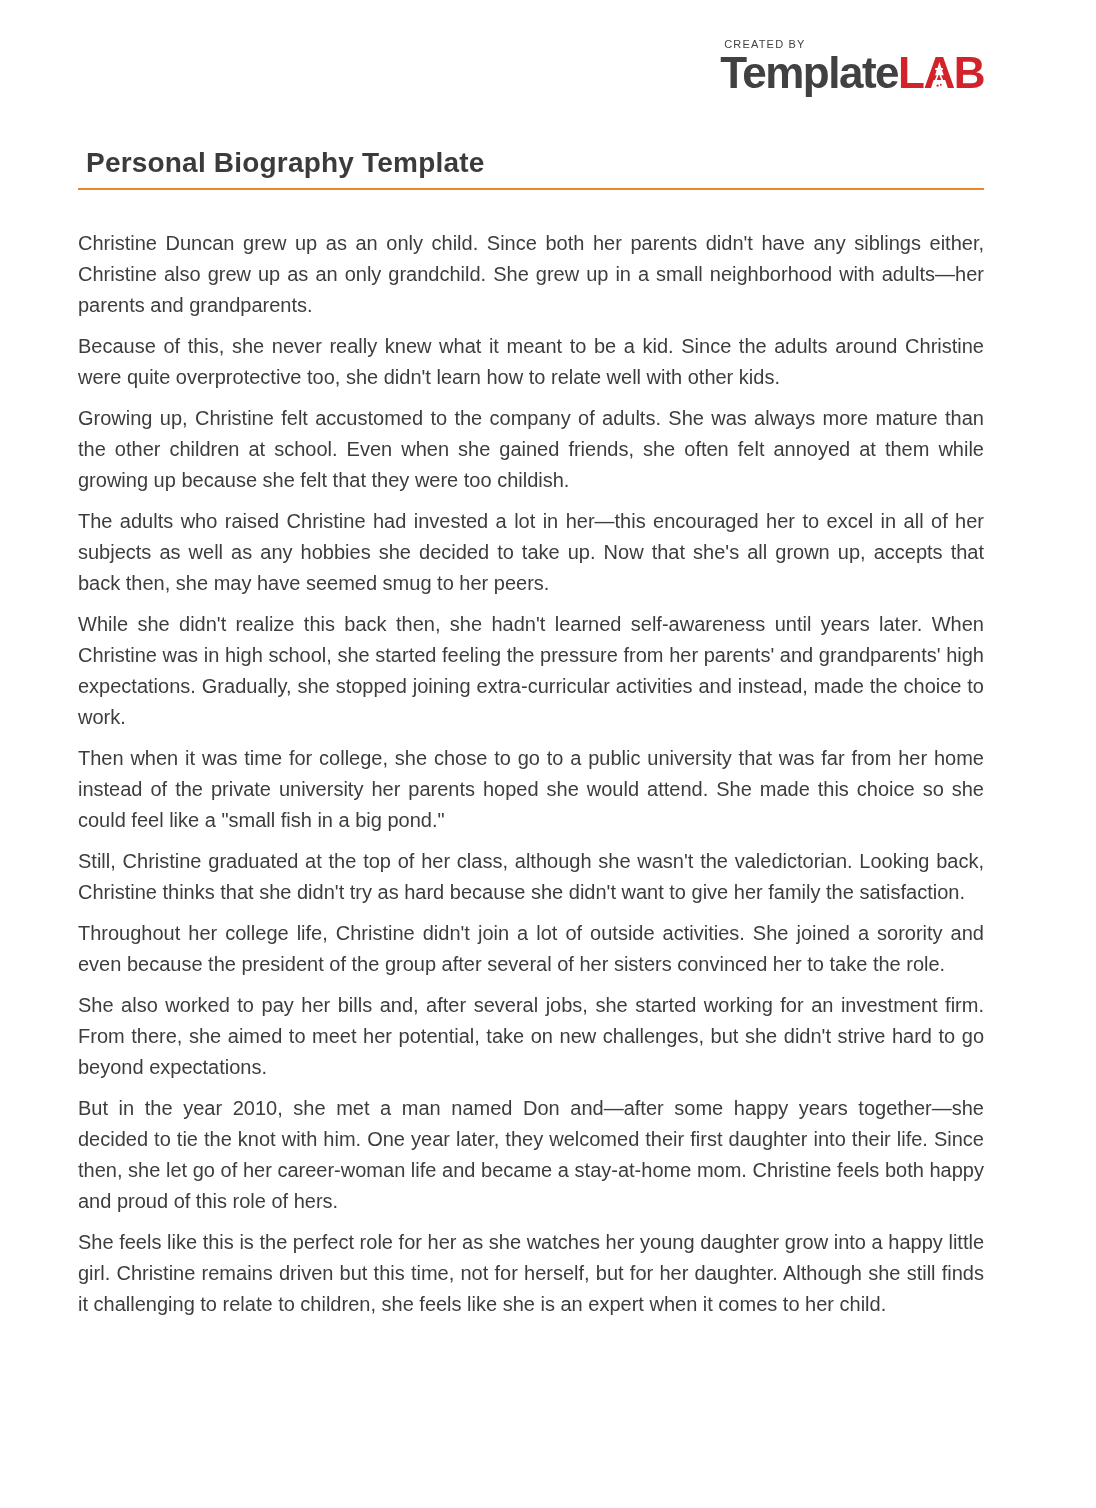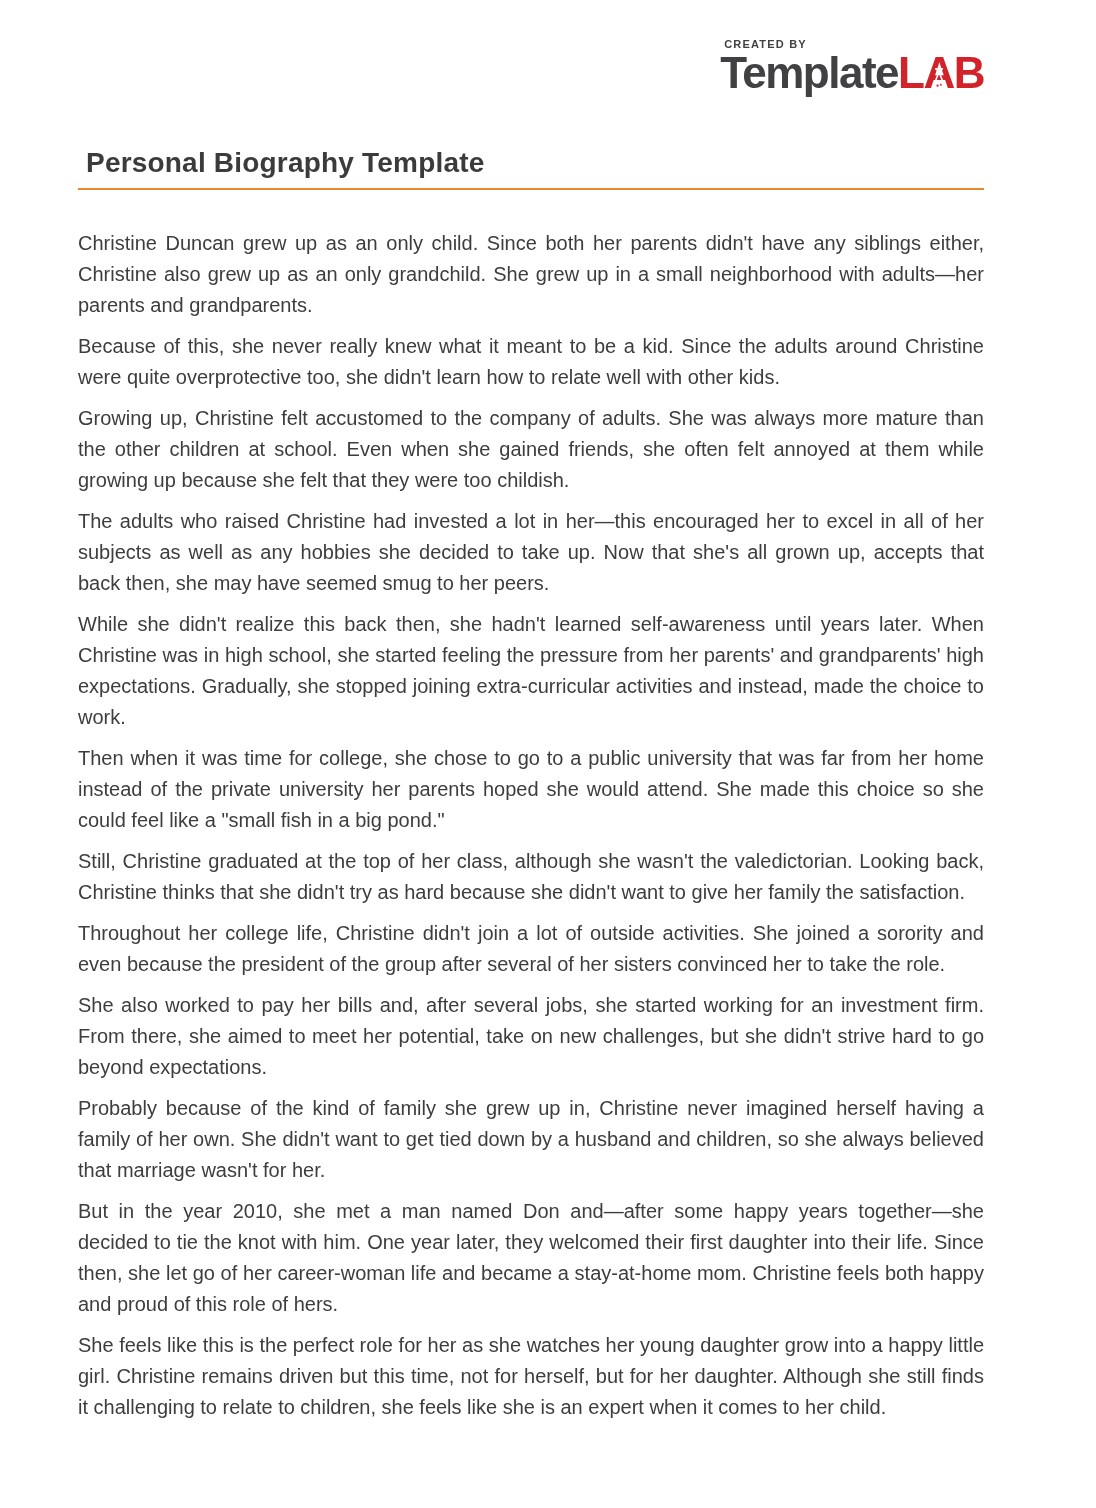--- a/index.html
+++ b/index.html
@@ -9,21 +9,21 @@
     font-family: "Liberation Sans", sans-serif;
     color: #3d3d3d;
     overflow: hidden;
   }
   .page { padding: 38px 112px 0 78px; }
 
   
   .logo-row { display: flex; justify-content: flex-end; }
   .logo { display: inline-block; }
   .created-by {
-    font-size: 11px; font-weight: bold; letter-spacing: 1.2px;
+    font-size: 11px; font-weight: normal; letter-spacing: 1.2px;
     color: #414042; margin-left: 4px; margin-bottom: 1px;
   }
   .brand {
     display: flex; align-items: center;
     font-size: 44px; font-weight: bold; line-height: 1.0;
     letter-spacing: -1.5px; color: #414042;
   }
   .brand .red { color: #d2232a; }
   .a-wrap { position: relative; display: inline-block; }
   .flask-svg {
@@ -83,18 +83,17 @@
 
   <p>Christine Duncan grew up as an only child. Since both her parents didn't have any siblings either, Christine also grew up as an only grandchild. She grew up in a small neighborhood with adults—her parents and grandparents.</p>
       <p>Because of this, she never really knew what it meant to be a kid. Since the adults around Christine were quite overprotective too, she didn't learn how to relate well with other kids.</p>
       <p>Growing up, Christine felt accustomed to the company of adults. She was always more mature than the other children at school. Even when she gained friends, she often felt annoyed at them while growing up because she felt that they were too childish.</p>
       <p>The adults who raised Christine had invested a lot in her—this encouraged her to excel in all of her subjects as well as any hobbies she decided to take up. Now that she's all grown up, accepts that back then, she may have seemed smug to her peers.</p>
       <p>While she didn't realize this back then, she hadn't learned self-awareness until years later. When Christine was in high school, she started feeling the pressure from her parents' and grandparents' high expectations. Gradually, she stopped joining extra-curricular activities and instead, made the choice to work.</p>
       <p>Then when it was time for college, she chose to go to a public university that was far from her home instead of the private university her parents hoped she would attend. She made this choice so she could feel like a "small fish in a big pond."</p>
       <p>Still, Christine graduated at the top of her class, although she wasn't the valedictorian. Looking back, Christine thinks that she didn't try as hard because she didn't want to give her family the satisfaction.</p>
       <p>Throughout her college life, Christine didn't join a lot of outside activities. She joined a sorority and even because the president of the group after several of her sisters convinced her to take the role.</p>
       <p>She also worked to pay her bills and, after several jobs, she started working for an investment firm. From there, she aimed to meet her potential, take on new challenges, but she didn't strive hard to go beyond expectations.</p>
-      <p>Probably because of the kind of family she grew up in, Christine never imagined herself having a family of her own. She didn't want to get tied down by a husband and children, so she always believed that marriage wasn't for her.</p>
       <p>But in the year 2010, she met a man named Don and—after some happy years together—she decided to tie the knot with him. One year later, they welcomed their first daughter into their life. Since then, she let go of her career-woman life and became a stay-at-home mom. Christine feels both happy and proud of this role of hers.</p>
       <p>She feels like this is the perfect role for her as she watches her young daughter grow into a happy little girl. Christine remains driven but this time, not for herself, but for her daughter. Although she still finds it challenging to relate to children, she feels like she is an expert when it comes to her child.</p>
     </div>
 
 </div>
 
 </body></html>

